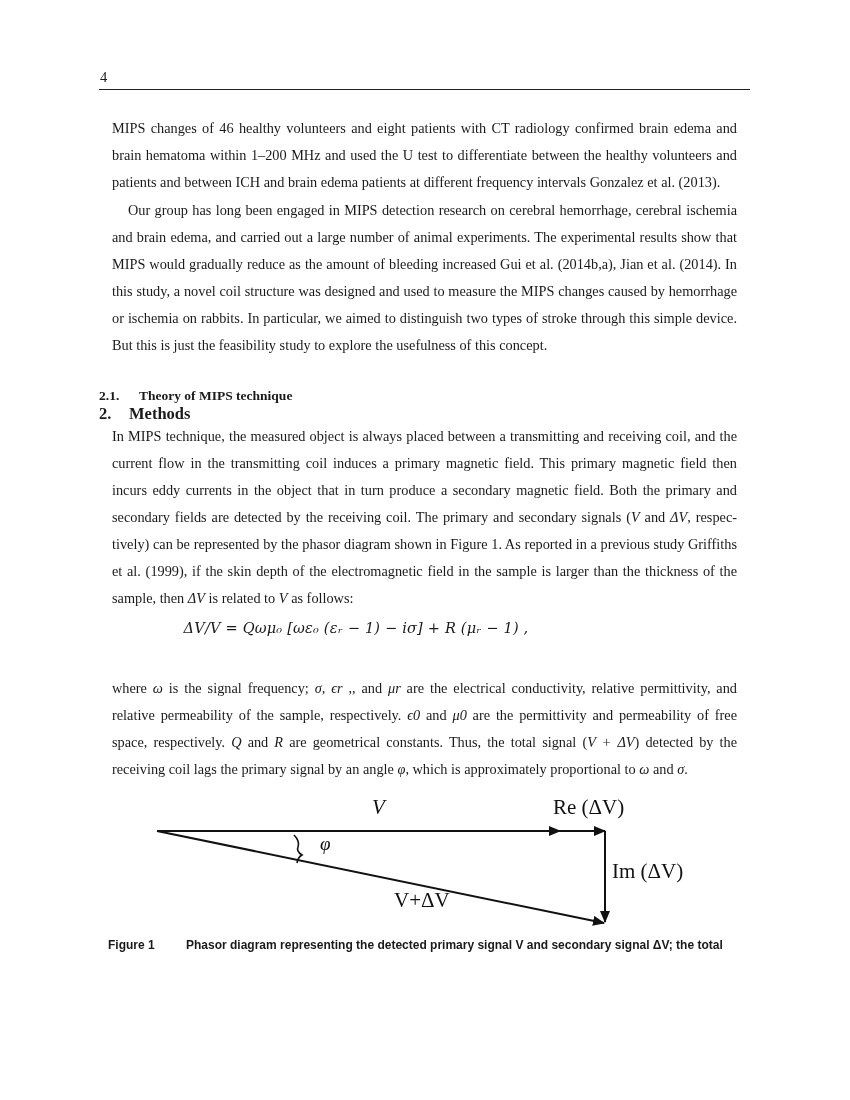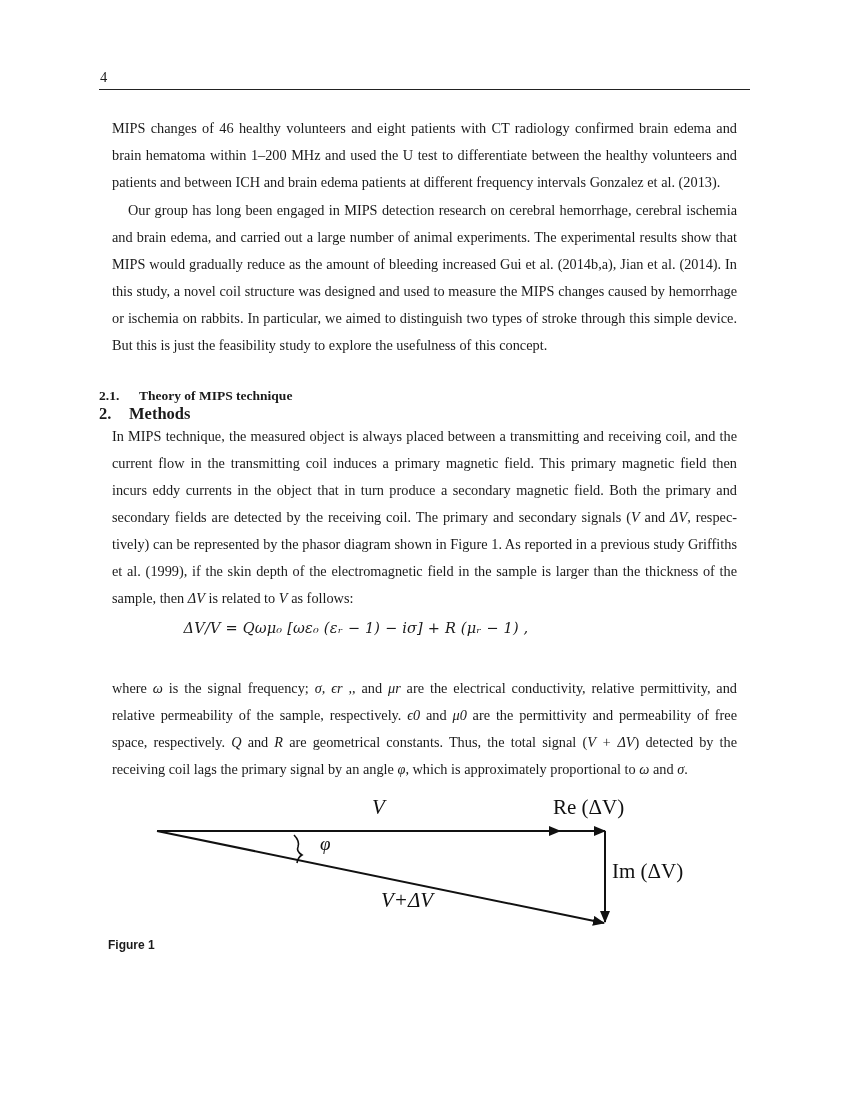--- a/index.html
+++ b/index.html
@@ -93,23 +93,24 @@
 
       <line x1="465" y1="46" x2="465" y2="137" stroke="#111" stroke-width="2" marker-end="url(#ah)"></line>
 
       <line x1="17" y1="46" x2="464" y2="138" stroke="#111" stroke-width="2" marker-end="url(#ah)"></line>
 
       <path d="M154,50 Q160,56 158,62 Q156,66 162,70 Q158,72 157,78" fill="none" stroke="#111" stroke-width="1.6"></path>
     </svg>
     <span class="flabel" style="left:232px; top:10px; font-style:italic;">V</span>
     <span class="flabel" style="left:413px; top:10px;">Re (ΔV)</span>
     <span class="flabel" style="left:472px; top:74px;">Im (ΔV)</span>
-    <span class="flabel" style="left:241px; top:103px; font-style:italic;">V+ΔV</span>
+    <span class="flabel" style="left:254px; top:103px; ">V+ΔV</span>
     <span class="flabel" style="left:180px; top:48px; font-style:italic; font-size:19px;">φ</span>
   </div>
 
   <div class="caption">
     <div class="l1">
       <span class="fnum">Figure 1</span>
+      <span>Phasor diagram representing the detected primary signal V and secondary signal ΔV; the total</span>
     </div>
   </div>
 
 </div>
 
 </body></html>

